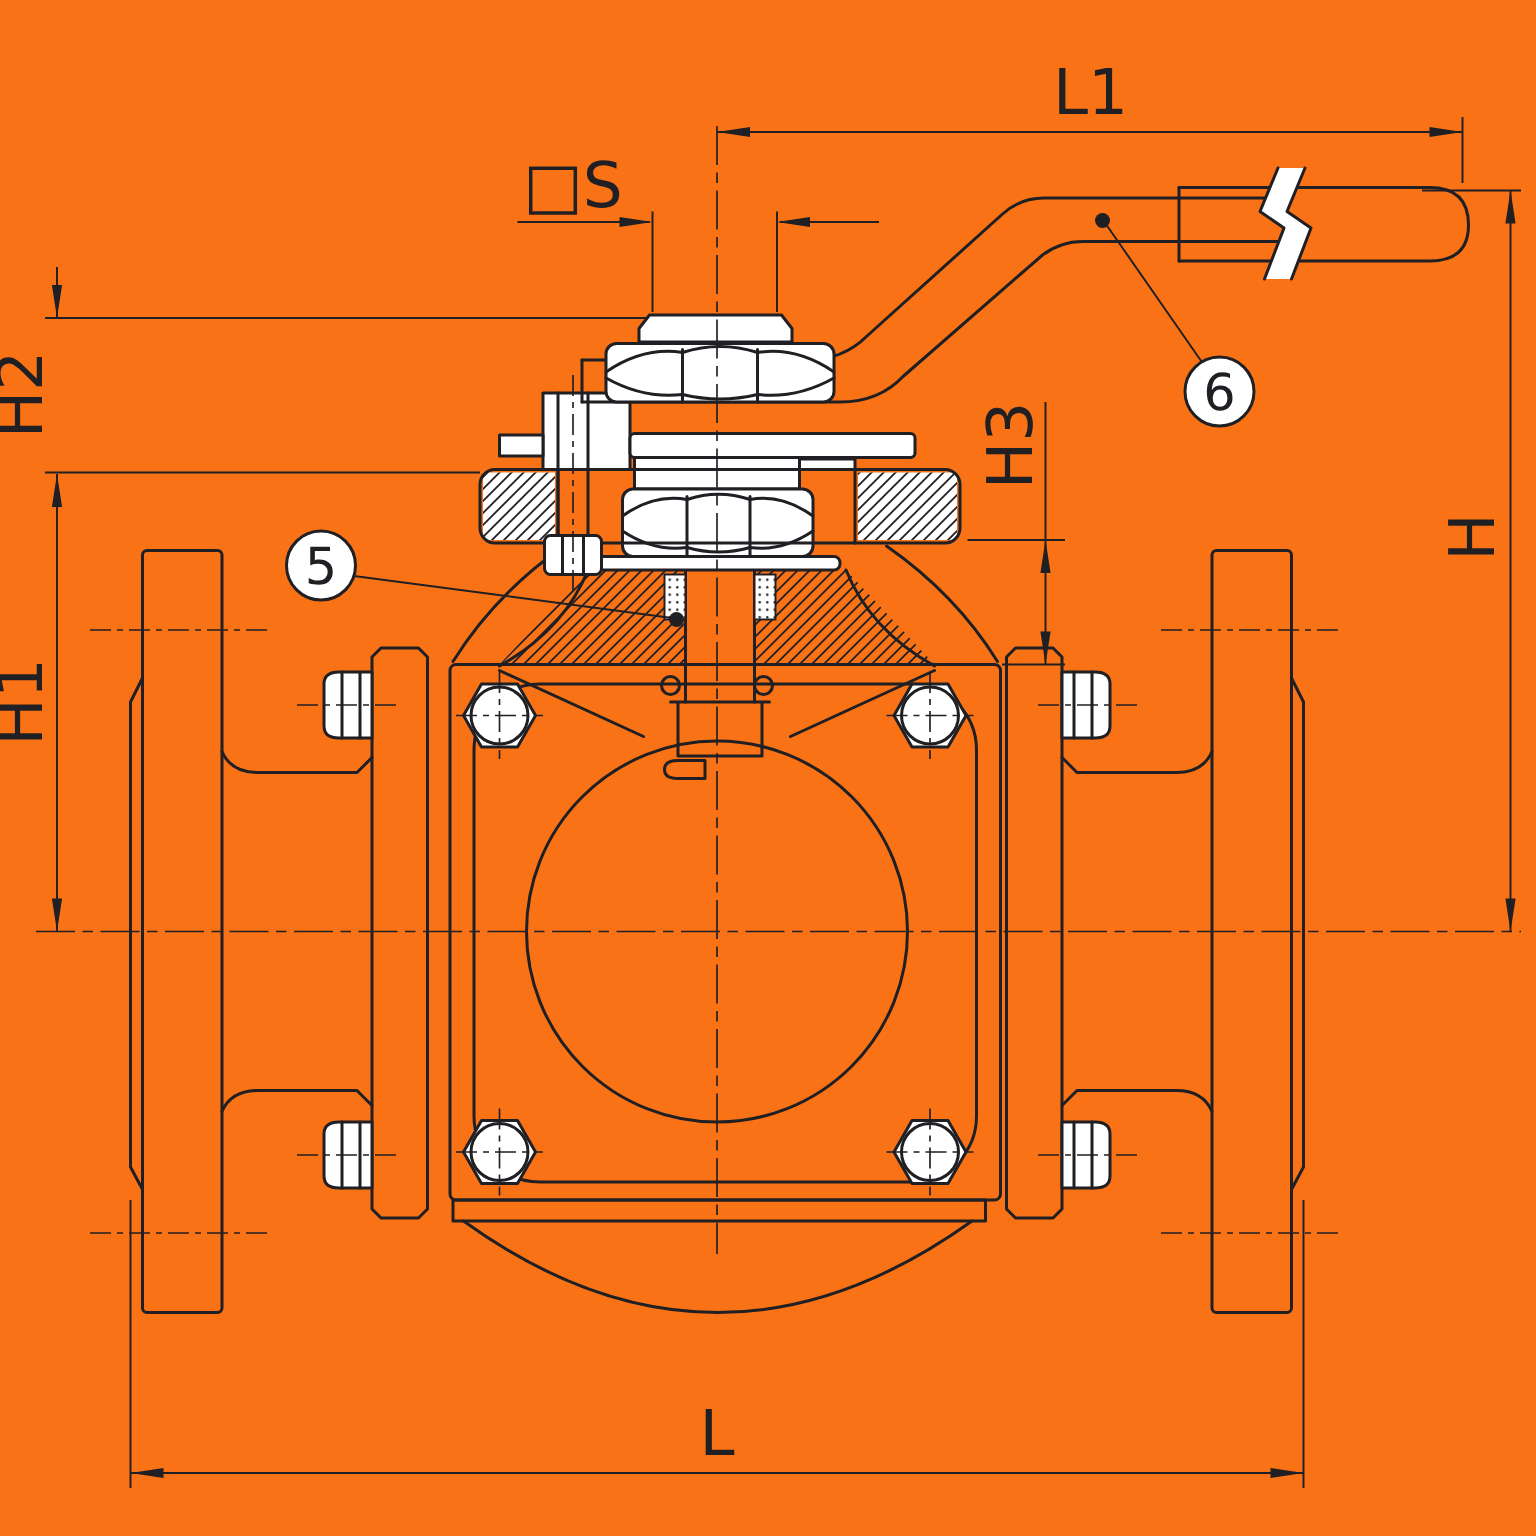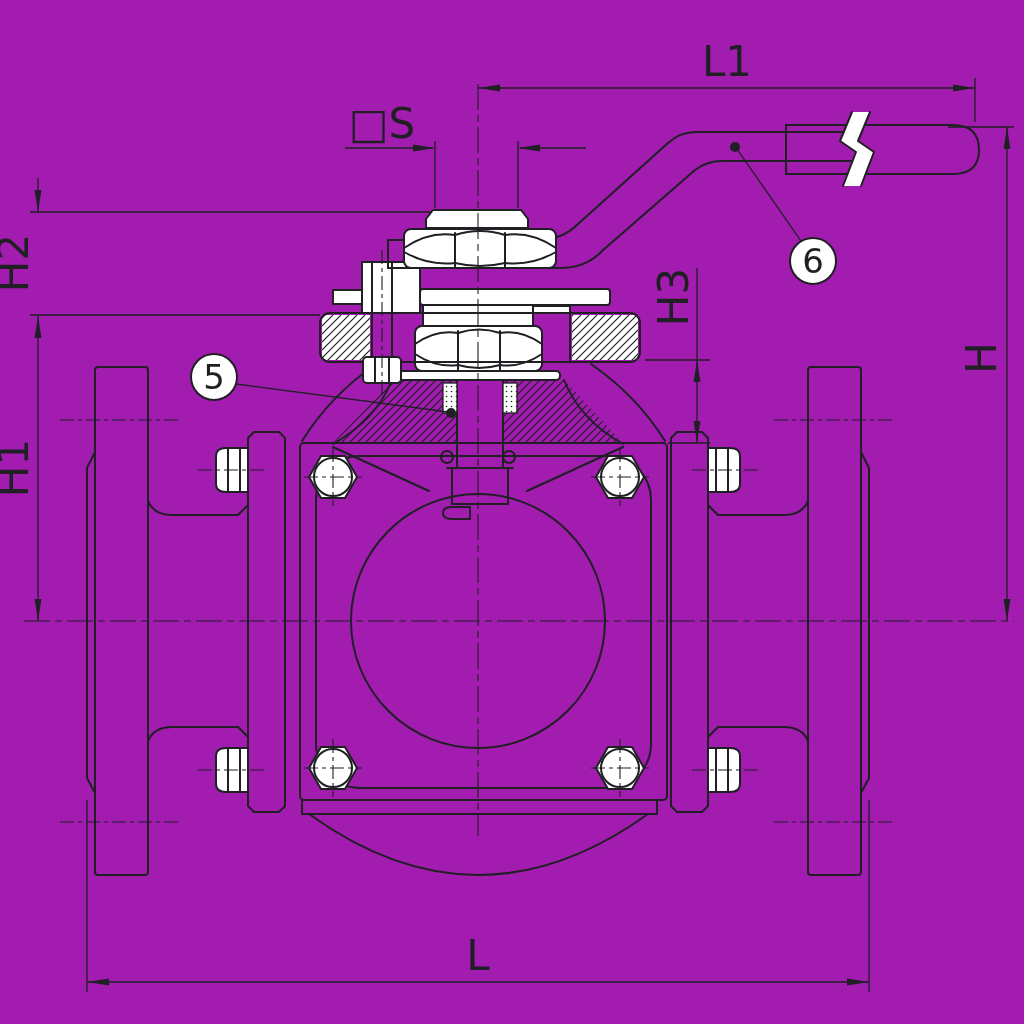--- a/index.html
+++ b/index.html
@@ -1,16 +1,16 @@
 <!DOCTYPE html>
 <html><head>
 <meta charset="utf-8">
 <style>
   html,body{margin:0;padding:0;background:#ffffff;}
-  .canvas{width:1024px;height:1024px;background:#a21caf;position:relative;overflow:hidden;
+  .canvas{width:1024px;height:1024px;background:#f97316;position:relative;overflow:hidden;
           font-family:"DejaVu Sans","Liberation Sans",sans-serif;}
   svg{display:block}
   .obj{stroke:#1f1f24;stroke-width:2;fill:none;stroke-linecap:round;stroke-linejoin:round;}
   .objf{stroke:#1f1f24;stroke-width:2;fill:#ffffff;stroke-linejoin:round;}
   .thin{stroke:#1f1f24;stroke-width:1.3;fill:none;}
   .cl{stroke:#1f1f24;stroke-width:1.1;fill:none;stroke-dasharray:26 5 7 5;}
   .cls{stroke:#1f1f24;stroke-width:1.1;fill:none;stroke-dasharray:14 4 4 4;}
   .arr{fill:#1f1f24;stroke:none;}
   .dimtxt{font-family:"DejaVu Sans","Liberation Sans",sans-serif;font-size:42px;fill:#1f1f24;}
   .baltxt{font-family:"DejaVu Sans","Liberation Sans",sans-serif;font-size:34px;fill:#1f1f24;}

